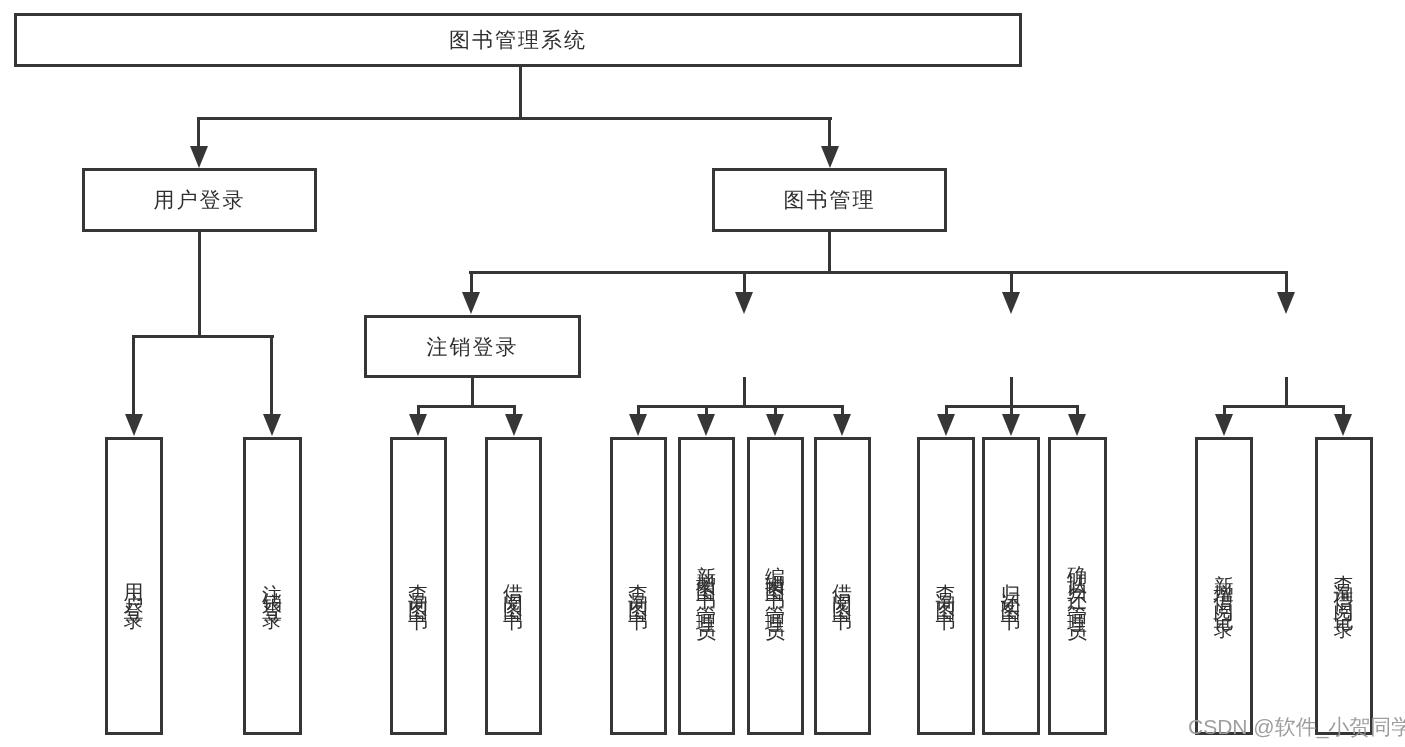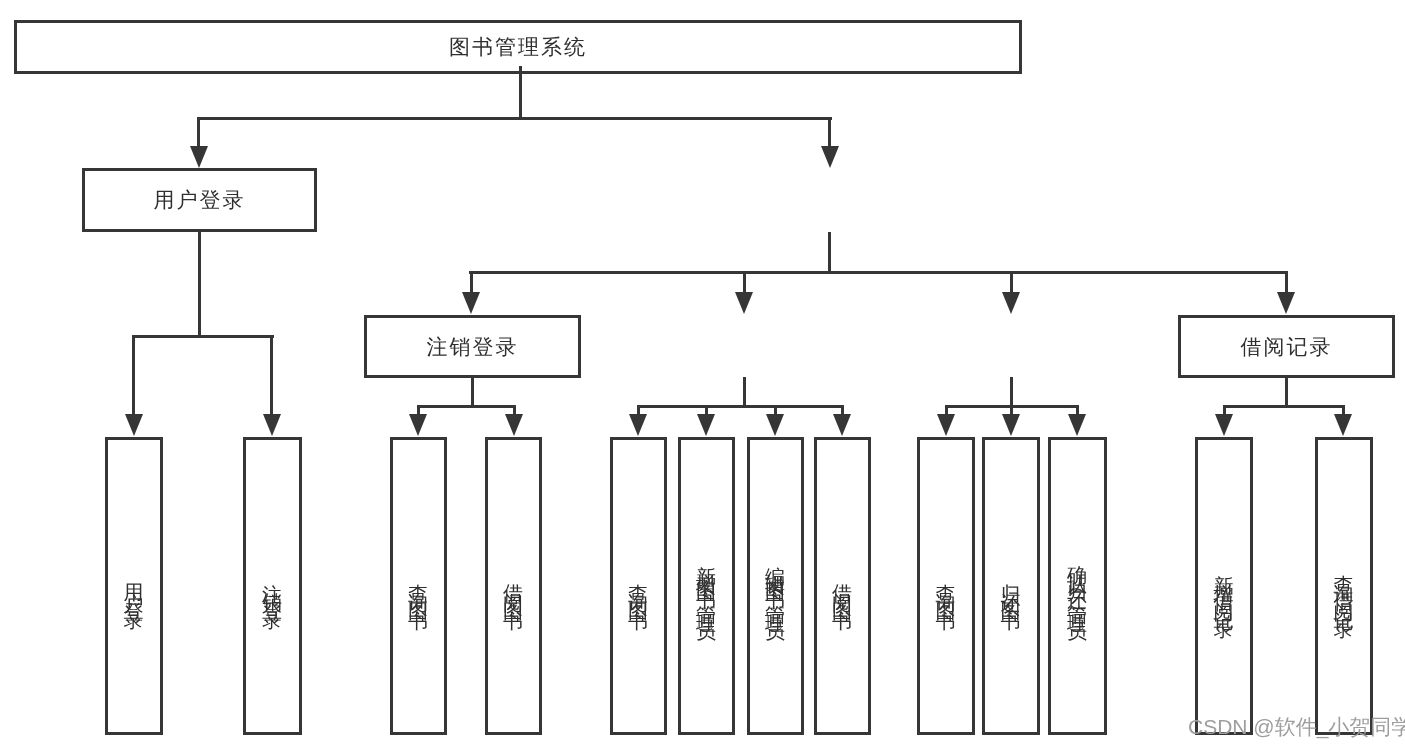--- a/index.html
+++ b/index.html
@@ -28,33 +28,36 @@
   .watermark{
     position:absolute;left:1188px;top:713px;
     font-size:21px;color:#9e9e9e;white-space:nowrap;z-index:6;
   }
 </style>
 </head>
 <body>
 
 <div class="canvas">
 
-  <div class="box" style="left:14px;top:20px;width:1008px;height:54px;">
+  <div class="box" style="left:14px;top:13px;width:1008px;height:54px;">
     <span>图书管理系统</span>
   </div>
 
   <div class="line" style="left:519px;top:66px;width:3px;height:53px;"></div>
   <div class="line" style="left:197px;top:117px;width:635px;height:3px;"></div>
   <div class="line" style="left:197px;top:117px;width:3px;height:33px;"></div>
   <div class="arrow" style="left:190px;top:146px;"></div>
   <div class="line" style="left:828px;top:117px;width:3px;height:33px;"></div>
   <div class="arrow" style="left:821px;top:146px;"></div>
 
   <div class="box" style="left:82px;top:168px;width:235px;height:64px;">
     <span>用户登录</span>
+  </div>
+  <div class="box" style="left:712px;top:168px;width:235px;height:64px;">
+    <span>图书管理</span>
   </div>
 
   <div class="line" style="left:198px;top:232px;width:3px;height:106px;"></div>
   <div class="line" style="left:132px;top:335px;width:142px;height:3px;"></div>
   <div class="line" style="left:132px;top:335px;width:3px;height:82px;"></div>
   <div class="arrow" style="left:125px;top:414px;"></div>
   <div class="line" style="left:270px;top:335px;width:3px;height:82px;"></div>
   <div class="arrow" style="left:263px;top:414px;"></div>
 
   <div class="line" style="left:828px;top:232px;width:3px;height:42px;"></div>
@@ -63,23 +66,20 @@
   <div class="arrow" style="left:462px;top:292px;"></div>
   <div class="line" style="left:743px;top:271px;width:3px;height:24px;"></div>
   <div class="arrow" style="left:735px;top:292px;"></div>
   <div class="line" style="left:1010px;top:271px;width:3px;height:24px;"></div>
   <div class="arrow" style="left:1002px;top:292px;"></div>
   <div class="line" style="left:1285px;top:271px;width:3px;height:24px;"></div>
   <div class="arrow" style="left:1277px;top:292px;"></div>
 
   <div class="box" style="left:364px;top:315px;width:217px;height:63px;">
     <span>注销登录</span>
-  </div>
-  <div class="box" style="left:1178px;top:315px;width:217px;height:63px;">
-    <span>借阅记录</span>
   </div>
 
   <div class="line" style="left:471px;top:377px;width:3px;height:31px;"></div>
   <div class="line" style="left:417px;top:405px;width:99px;height:3px;"></div>
   <div class="line" style="left:417px;top:405px;width:3px;height:13px;"></div>
   <div class="arrow" style="left:409px;top:414px;"></div>
   <div class="line" style="left:513px;top:405px;width:3px;height:13px;"></div>
   <div class="arrow" style="left:505px;top:414px;"></div>
 
   <div class="line" style="left:743px;top:377px;width:3px;height:31px;"></div>

